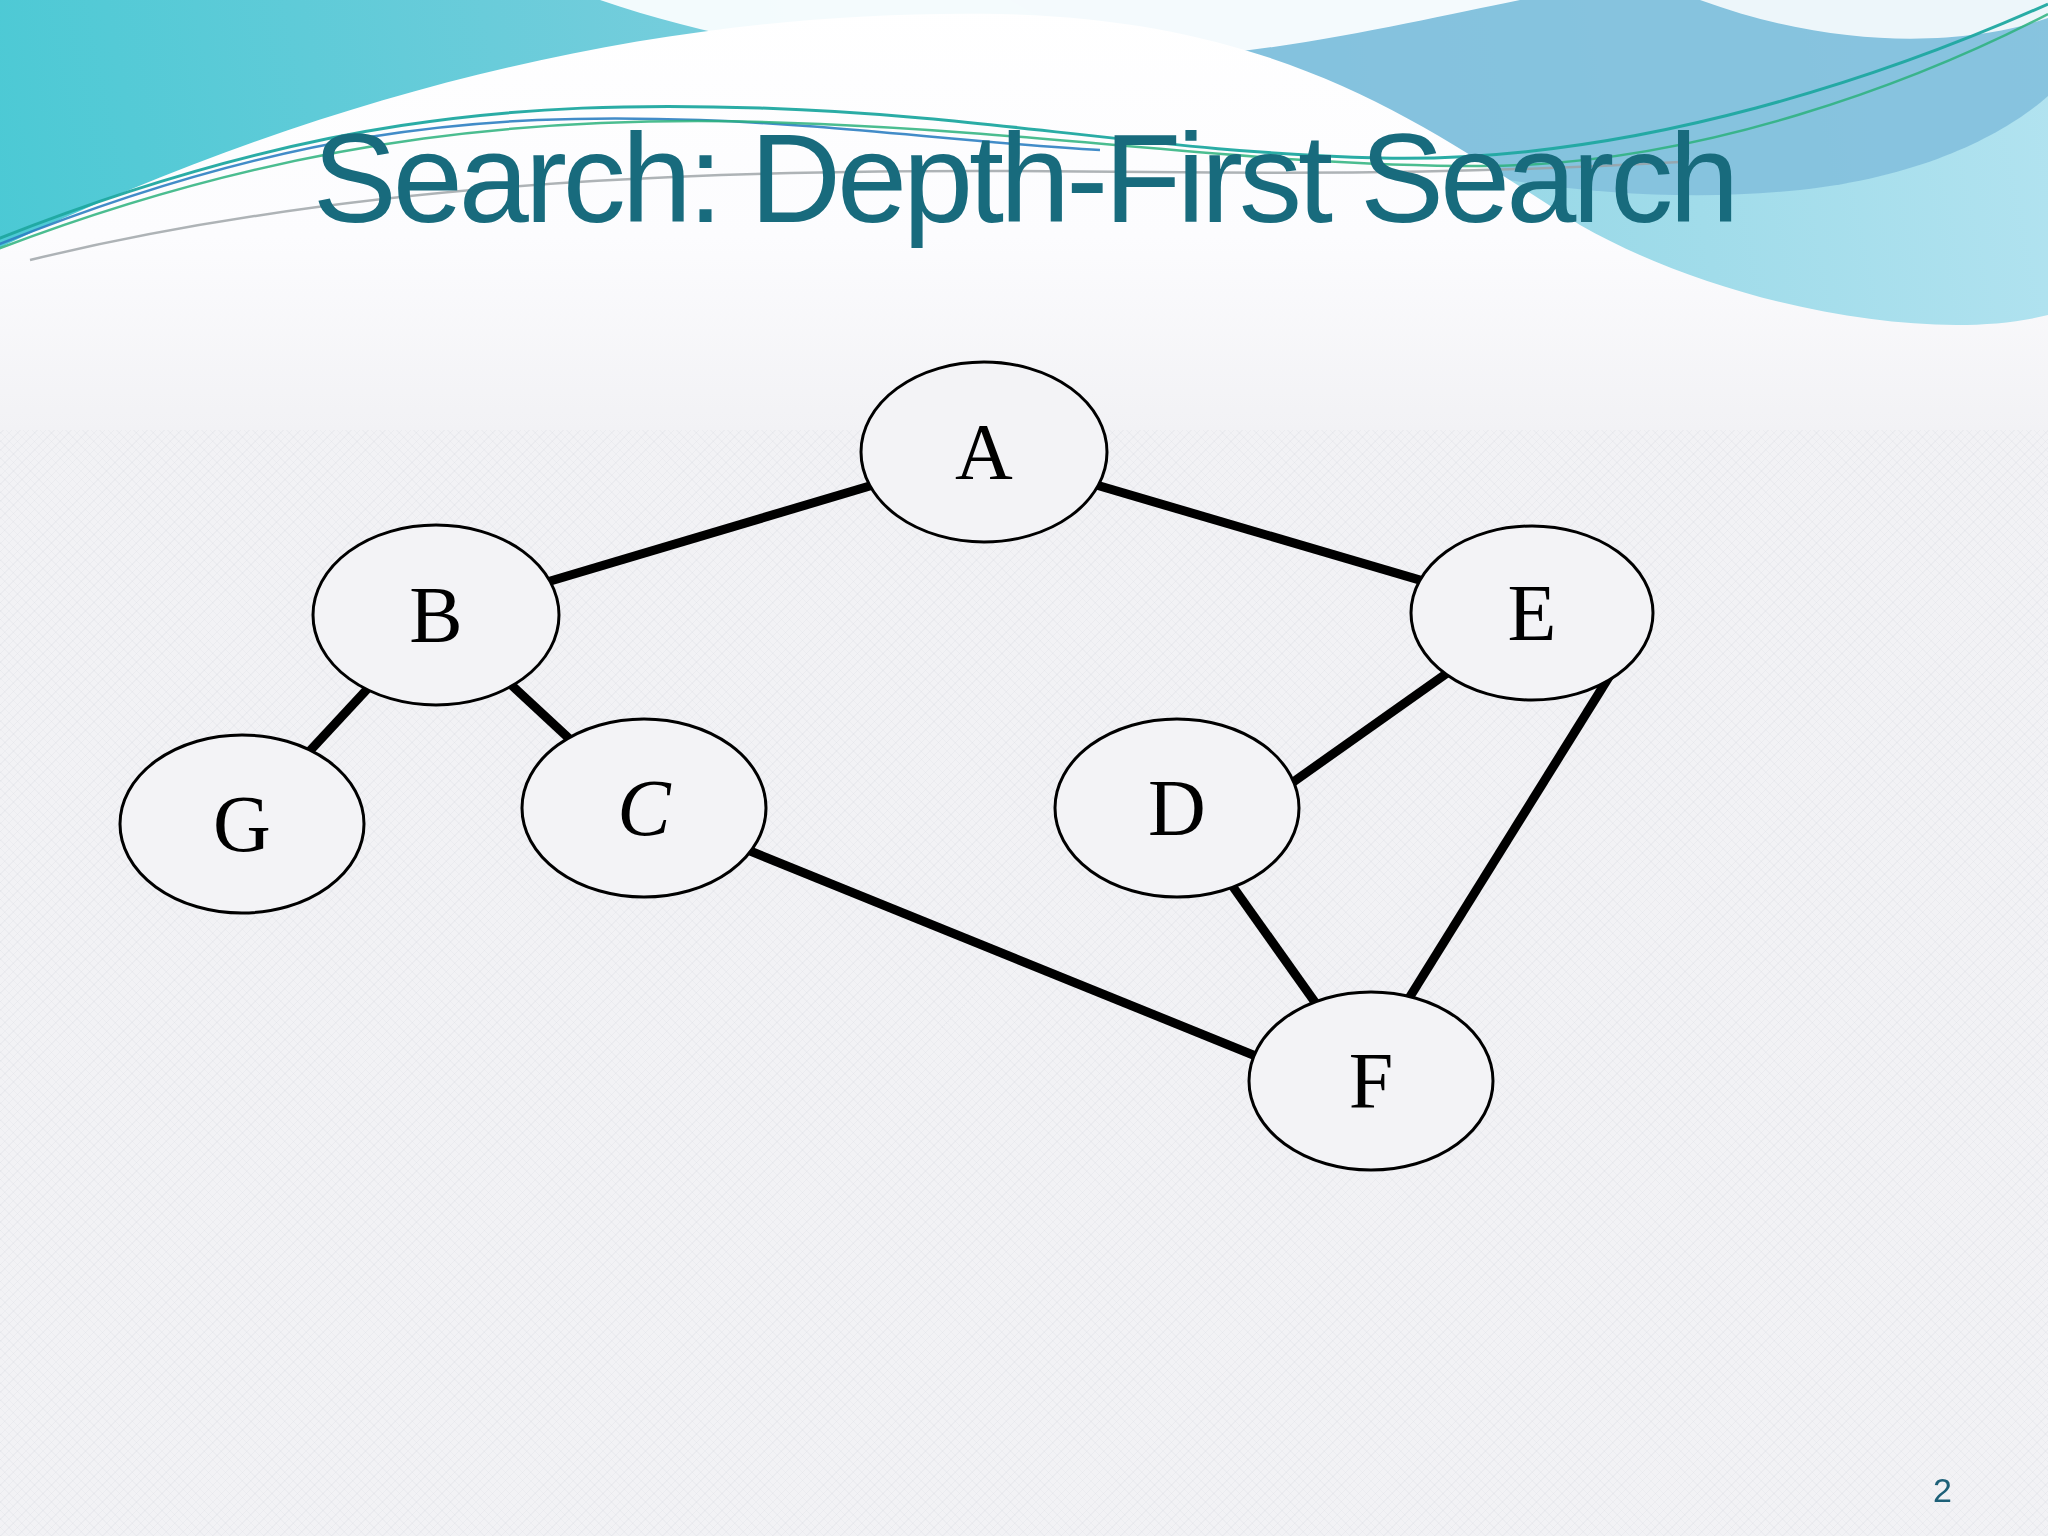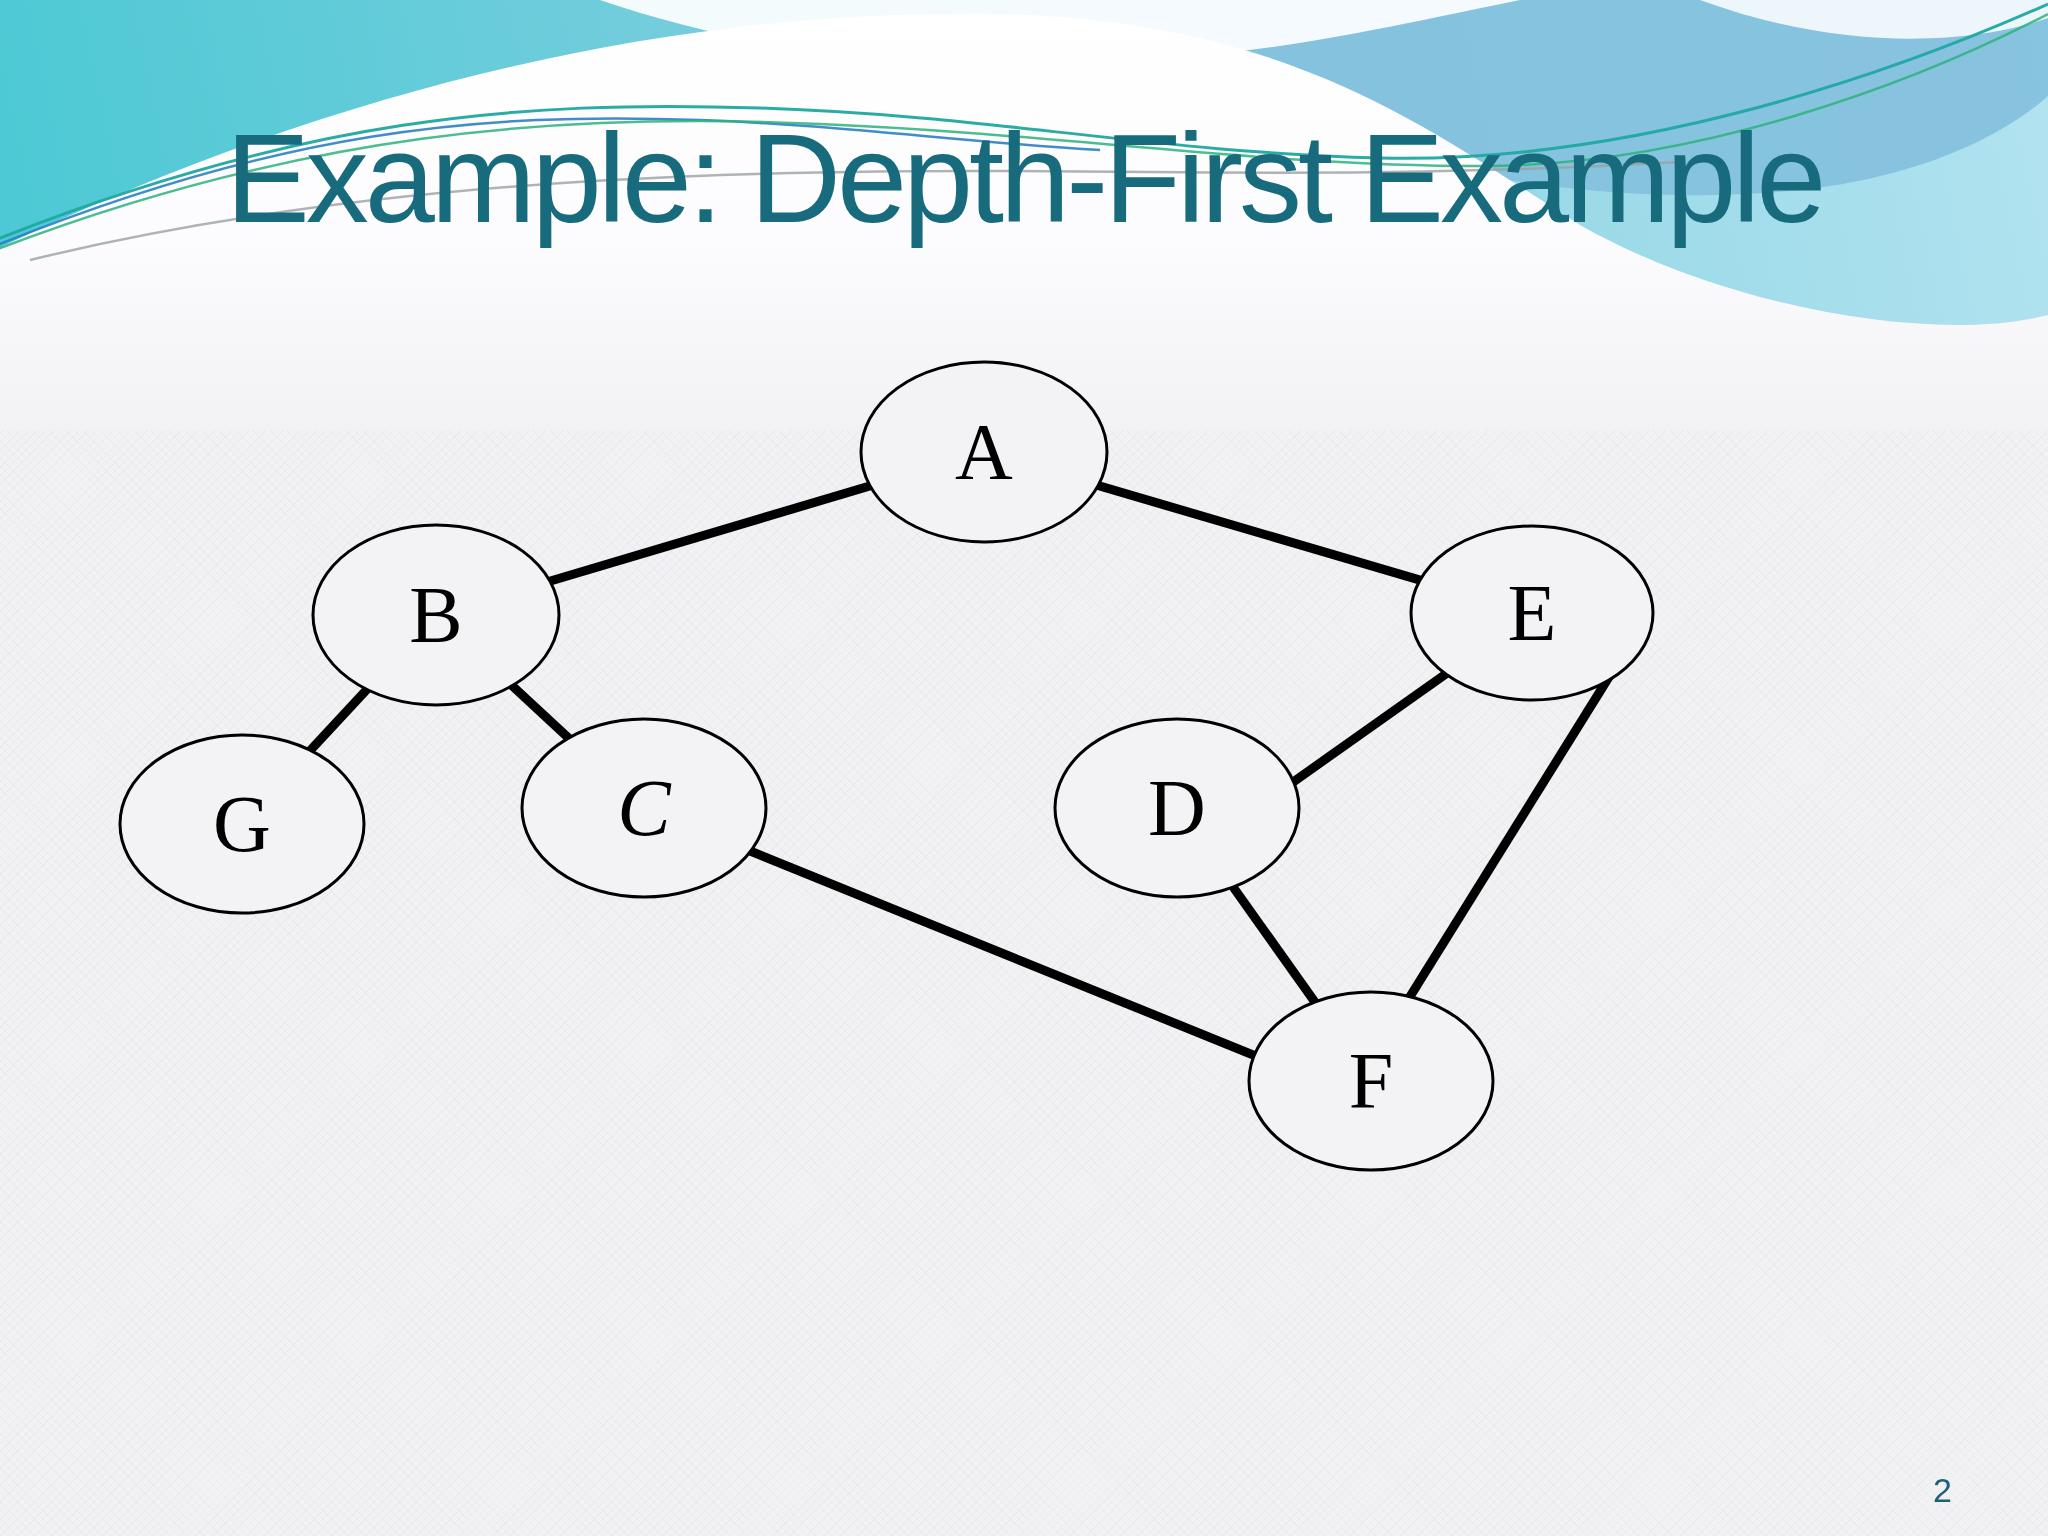--- a/index.html
+++ b/index.html
@@ -56,21 +56,21 @@
     <path d="M 1700,0 C 1850,55 1980,42 2048,18 L 2048,0 Z" fill="#ffffff" opacity="0.85"></path>
 
     <path d="M -30,262 C 330,85 680,8 1000,14 C 1290,20 1430,130 1580,225 C 1720,305 1930,345 2048,315 L 2048,430 L -30,430 Z" fill="url(#domeGrad)"></path>
 
     <path id="accent-gray" d="M 30,260 C 400,170 800,168 1150,172 C 1350,174 1500,172 1680,162" fill="none" stroke="#9aa0a4" stroke-width="2.5" opacity="0.8"></path>
     <path id="accent-blue" d="M -10,248 C 280,130 480,112 700,120 C 840,125 960,142 1100,150" fill="none" stroke="#2e7fc2" stroke-width="2.5" opacity="0.9"></path>
     <path id="accent-green" d="M -10,252 C 300,132 560,112 820,124 C 1060,134 1260,166 1480,166 C 1700,166 1920,80 2048,14" fill="none" stroke="#2cb27d" stroke-width="2.5" opacity="0.85"></path>
     <path id="accent-teal" d="M -10,242 C 300,118 520,100 760,108 C 1000,116 1150,152 1380,158 C 1640,164 1900,70 2048,4" fill="none" stroke="#1fa8a0" stroke-width="3" opacity="0.95"></path>
   </svg>
 
-  <h1 class="title" style="color: rgb(24, 107, 125);">Example: Depth-First Example</h1>
+  <h1 class="title" style="color: rgb(24, 107, 125);">Search: Depth-First Search</h1>
 
   <svg class="graph" id="graph-svg" width="2048" height="1536" viewBox="0 0 2048 1536">
       <line x1="984" y1="452" x2="436" y2="615" stroke="#000000" stroke-width="9"></line>
       <line x1="984" y1="452" x2="1532" y2="613" stroke="#000000" stroke-width="9"></line>
       <line x1="436" y1="615" x2="242" y2="824" stroke="#000000" stroke-width="9"></line>
       <line x1="436" y1="615" x2="644" y2="808" stroke="#000000" stroke-width="9"></line>
       <line x1="1190" y1="855" x2="1532" y2="613" stroke="#000000" stroke-width="9"></line>
       <line x1="1177" y1="808" x2="1371" y2="1081" stroke="#000000" stroke-width="9"></line>
       <line x1="644" y1="808" x2="1310" y2="1078" stroke="#000000" stroke-width="9"></line>
       <line x1="1632" y1="640" x2="1383" y2="1040" stroke="#000000" stroke-width="9"></line>

